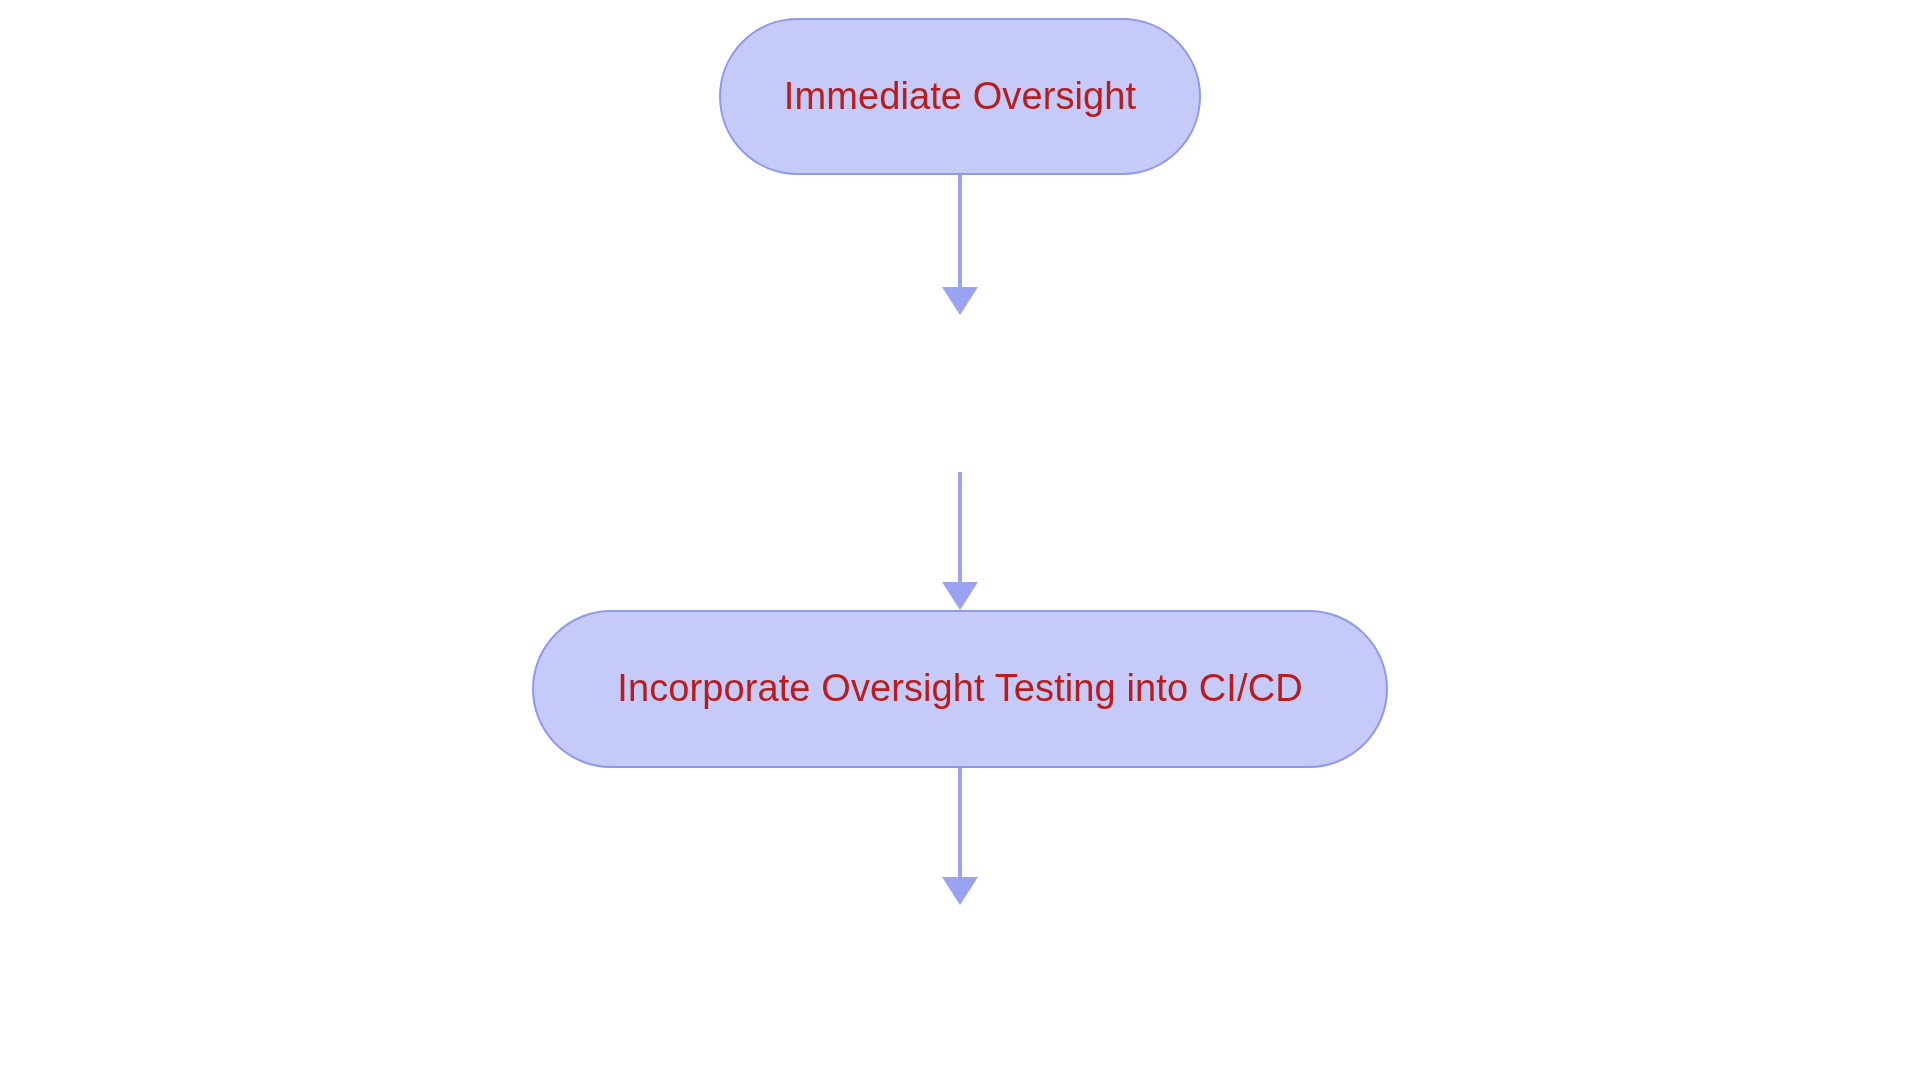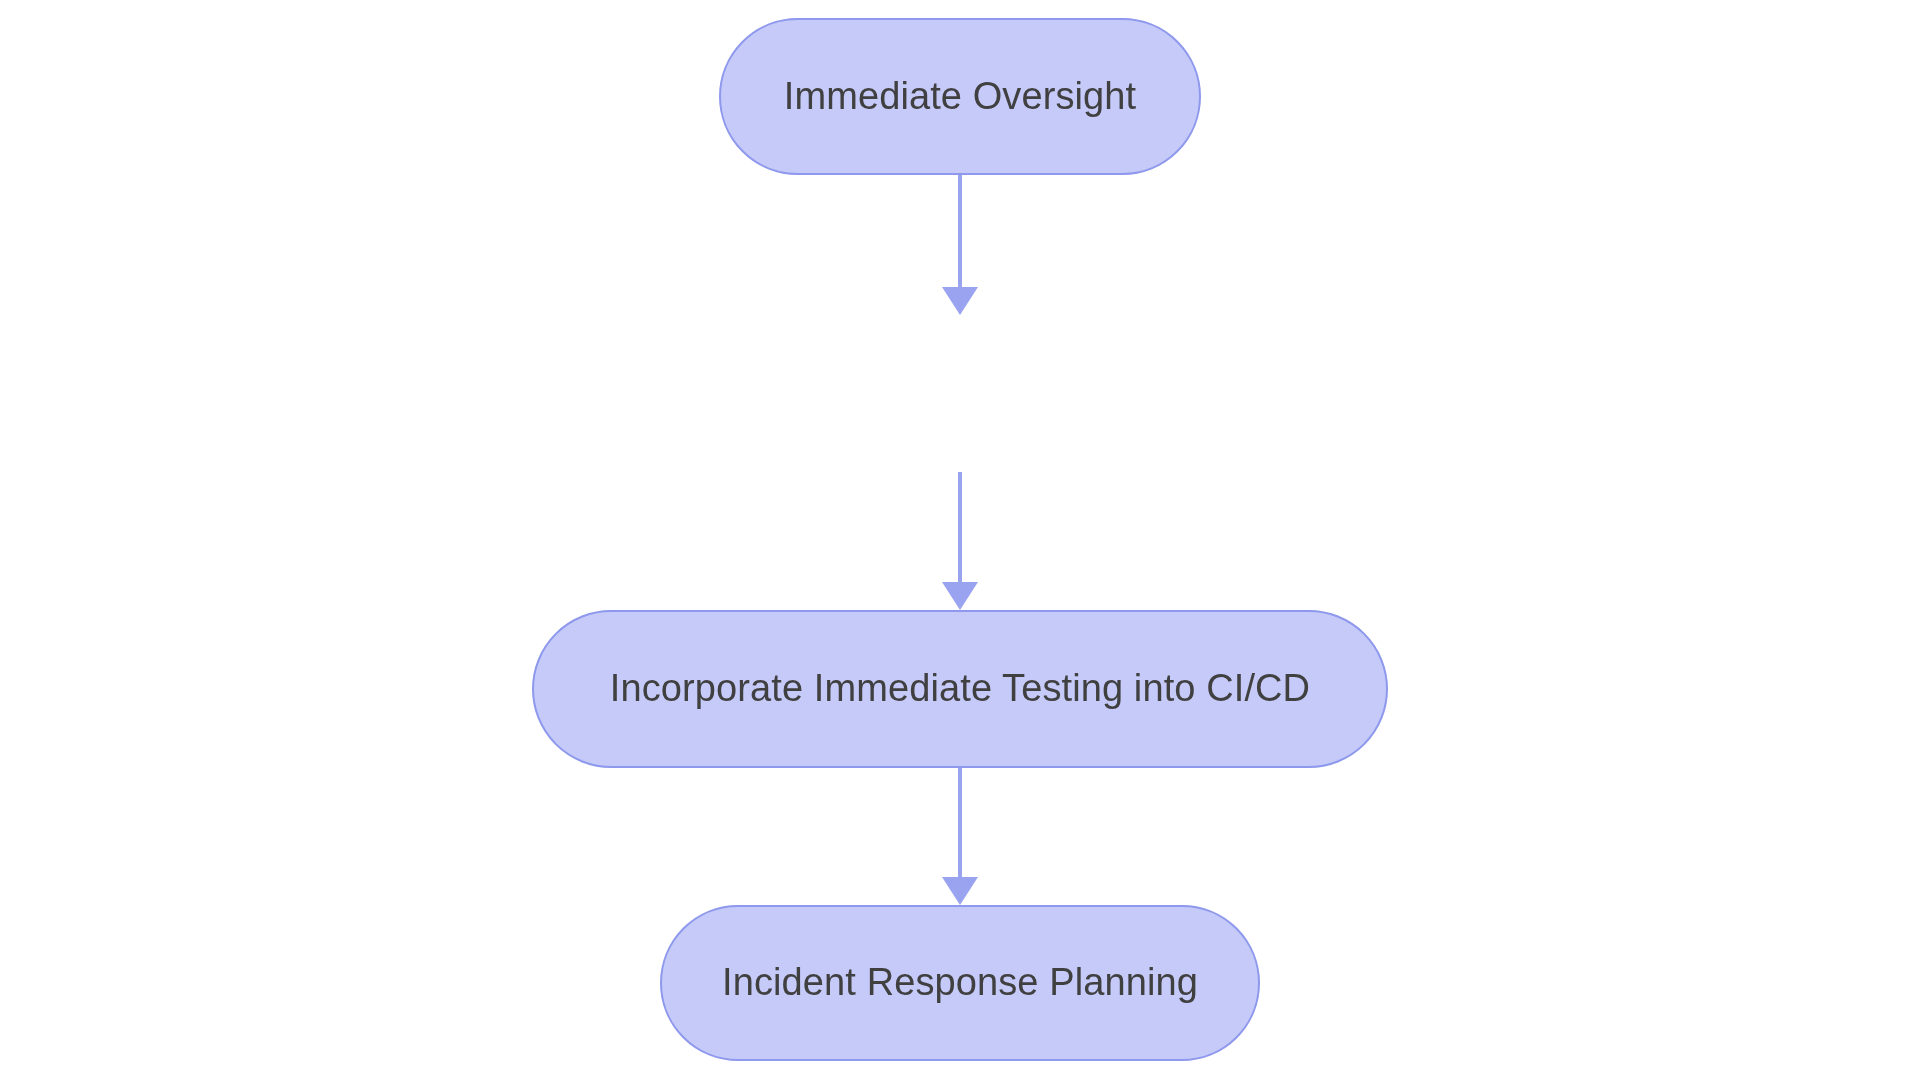--- a/index.html
+++ b/index.html
@@ -29,21 +29,21 @@
     align-items: center;
     justify-content: center;
     background: #c5caf9;
     border: 2px solid #8e98ec;
     border-radius: 999px;
     left: 50%;
     transform: translateX(-50%);
   }
 
   .flow-node-label {
-    color: #404040;
+    color: #b91c1c;
     font-family: "Liberation Sans", sans-serif;
     font-size: 38px;
     font-weight: 400;
     line-height: 1.2;
     letter-spacing: 0.1px;
     white-space: nowrap;
     text-align: right;
     user-select: none;
   }
 
@@ -97,25 +97,22 @@
     <div class="flow-edge-head"></div>
   </div>
 
 
   <div class="flow-edge" id="edge-1">
     <div class="flow-edge-line"></div>
     <div class="flow-edge-head"></div>
   </div>
 
   <div class="flow-node" id="node-2">
-    <span class="flow-node-label">Incorporate Immediate Testing into CI/CD</span>
+    <span class="flow-node-label">Incorporate Oversight Testing into CI/CD</span>
   </div>
 
   <div class="flow-edge" id="edge-2">
     <div class="flow-edge-line"></div>
     <div class="flow-edge-head"></div>
   </div>
 
-  <div class="flow-node" id="node-3">
-    <span class="flow-node-label">Incident Response Planning</span>
-  </div>
 
 </div>
 
 </body></html>

